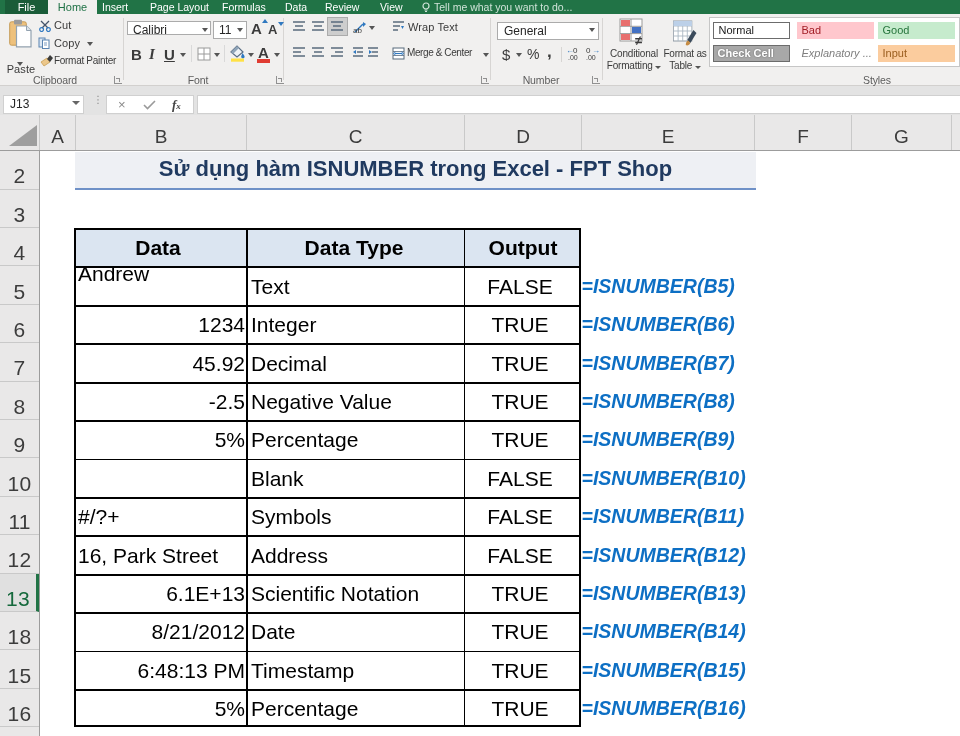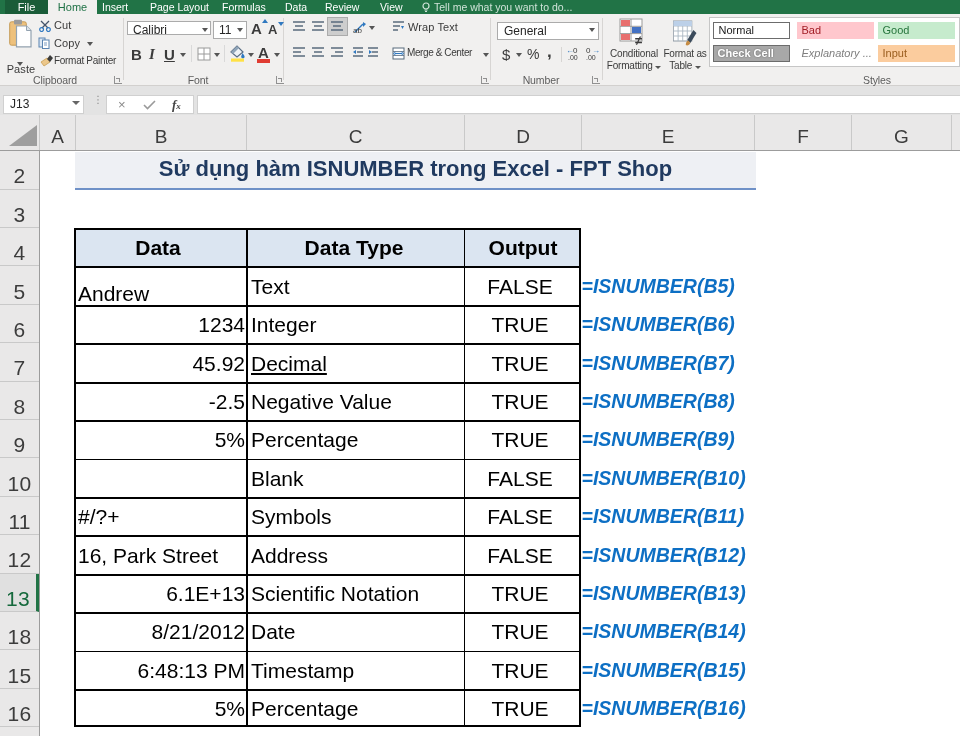--- a/index.html
+++ b/index.html
@@ -287,32 +287,32 @@
   <div class="a" style="left:0;top:420.2px;width:100%;height:1.8px;background:#000;"></div>
   <div class="a" style="left:0;top:458.6px;width:100%;height:1.8px;background:#000;"></div>
   <div class="a" style="left:170px;top:0;width:1.8px;height:100%;background:#000;"></div>
   <div class="a" style="left:387.5px;top:0;width:1.8px;height:100%;background:#000;"></div>
 </div>
 
 <div class="cell" style="left:74px;top:228.4px;width:168px;text-align:center;font-weight:bold;">Data</div>
 <div class="cell" style="left:247px;top:228.4px;width:214px;text-align:center;font-weight:bold;">Data Type</div>
 <div class="cell" style="left:466px;top:228.4px;width:114px;text-align:center;font-weight:bold;">Output</div>
 
-<div class="cell" style="left:78px;top:274px;">Andrew</div>
+<div class="cell" style="left:78px;top:254px;">Andrew</div>
 <div class="cell" style="left:251px;top:266.8px;">Text</div>
 <div class="cell dd" style="top:266.8px;">FALSE</div>
 <div class="fm" style="top:266.8px;">=ISNUMBER(B5)</div>
 
 <div class="cell br" style="top:305.2px;">1234</div>
 <div class="cell" style="left:251px;top:305.2px;">Integer</div>
 <div class="cell dd" style="top:305.2px;">TRUE</div>
 <div class="fm" style="top:305.2px;">=ISNUMBER(B6)</div>
 
 <div class="cell br" style="top:343.6px;">45.92</div>
-<div class="cell" style="left:251px;top:343.6px;text-decoration:underline;">Decimal</div>
+<div class="cell" style="left:251px;top:343.6px;">Decimal</div>
 <div class="cell dd" style="top:343.6px;">TRUE</div>
 <div class="fm" style="top:343.6px;">=ISNUMBER(B7)</div>
 
 <div class="cell br" style="top:382px;">-2.5</div>
 <div class="cell" style="left:251px;top:382px;">Negative Value</div>
 <div class="cell dd" style="top:382px;">TRUE</div>
 <div class="fm" style="top:382px;">=ISNUMBER(B8)</div>
 
 <div class="cell br" style="top:420.4px;">5%</div>
 <div class="cell" style="left:251px;top:420.4px;">Percentage</div>

